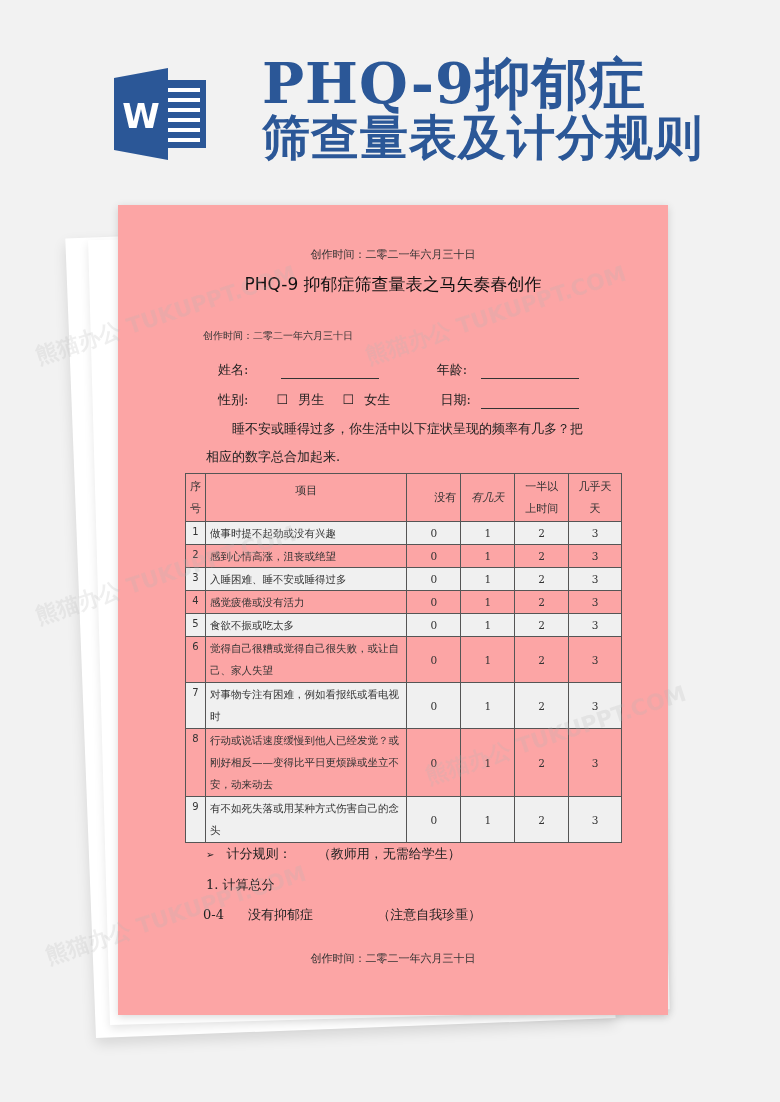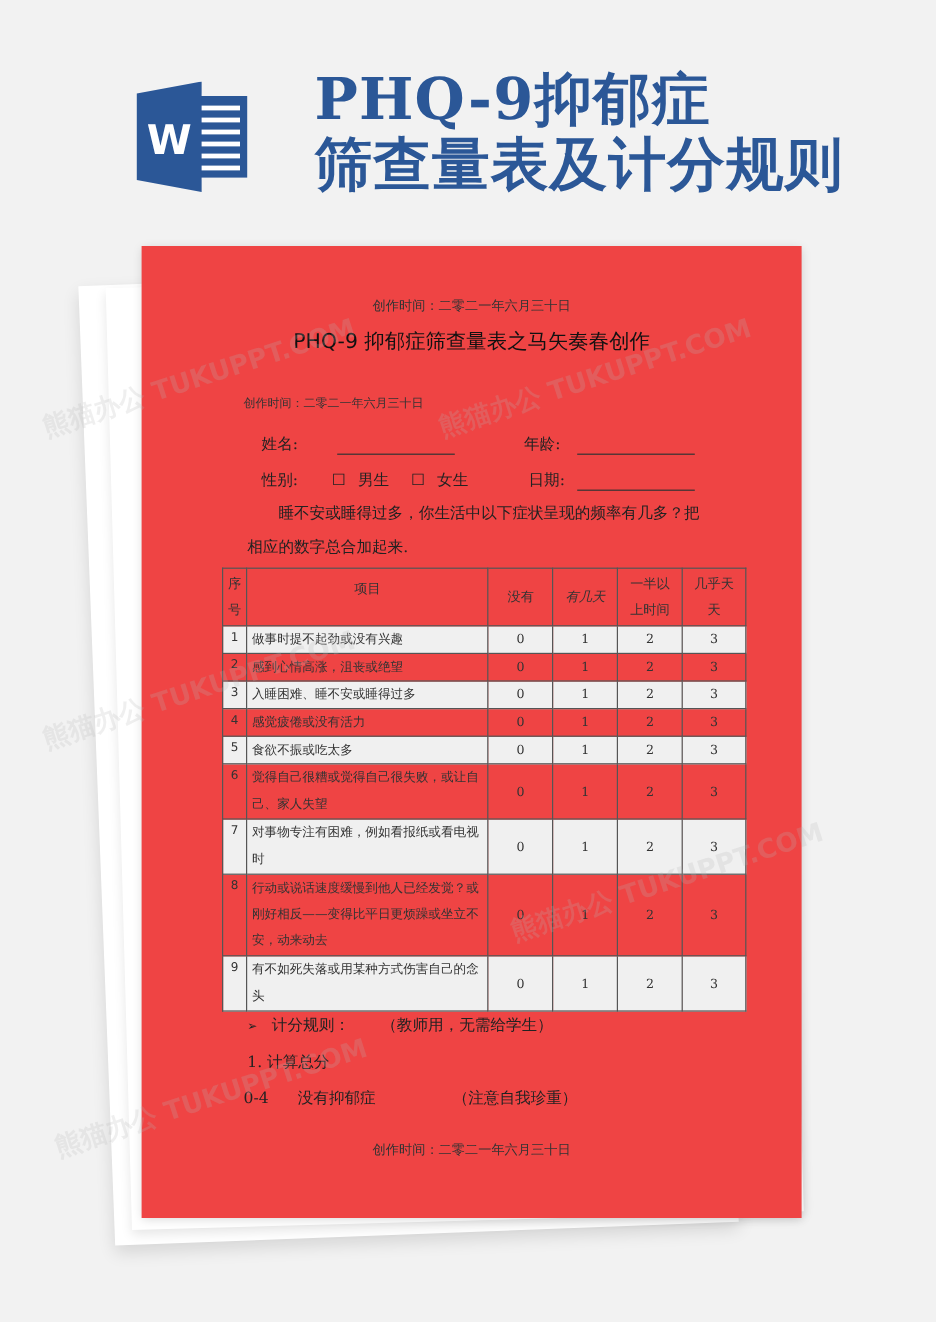--- a/index.html
+++ b/index.html
@@ -13,41 +13,41 @@
   .word-icon {
     position: absolute; left: 108px; top: 68px; width: 102px; height: 92px;
   }
   .banner-title {
     position: absolute; left: 262px; top: 56px;
     color: #2b5797;
     font-family: "DejaVu Serif", "Liberation Serif", serif;
     font-weight: bold;
     line-height: 54px;
   }
-  .banner-title .l1 { font-size: 48px; display: block; letter-spacing: 1px; }
+  .banner-title .l1 { font-size: 56px; display: block; letter-spacing: 1px; }
   .banner-title .l2 { font-size: 48px; display: block; letter-spacing: 1px; }
 
   
   .page-back {
     position: absolute; left: 96px; top: 238px; width: 520px; height: 800px;
     background: #fff;
     transform: rotate(-2.2deg);
     transform-origin: left bottom;
     box-shadow: 0 6px 14px rgba(0,0,0,0.12);
   }
   .page-back2 {
     position: absolute; left: 110px; top: 240px; width: 560px; height: 785px;
     background: #fff;
     transform: rotate(-1.6deg);
     transform-origin: left bottom;
     box-shadow: 0 4px 10px rgba(0,0,0,0.10);
   }
   .page {
     position: absolute; left: 118px; top: 205px; width: 550px; height: 810px;
-    background: #ef4444;
+    background: #fca5a5;
     box-shadow: 0 2px 8px rgba(0,0,0,0.15);
   }
   .page-content { position: absolute; left: 0; top: 0; width: 100%; height: 100%; color: #222; }
 
   .ct-top { position: absolute; top: 42px; left: 0; width: 100%; text-align: center; font-size: 11px; color: #333; }
   .doc-title { position: absolute; top: 68px; left: 0; width: 100%; text-align: center; font-size: 17px; color: #111; }
   .ct-left { position: absolute; top: 124px; left: 85px; font-size: 10px; color: #333; }
 
   .serif { font-family: "DejaVu Serif", "Liberation Serif", serif; }
   .field-row { position: absolute; left: 100px; font-size: 13px; color: #222; }
@@ -133,21 +133,21 @@
       <div>相应的数字总合加起来.</div>
     </div>
 
     <table class="phq">
       <tbody>
           <tr>
         <th style="width:20px; padding:0;">
           <span>序</span><br><span>号</span>
         </th>
         <th style="width:202px; vertical-align:top; padding-top:6px;">项目</th>
-        <th style="width:54px;">没有</th>
+        <th style="width:54px;text-align:right;">没有</th>
         <th style="width:54px;font-style:italic;">有几天</th>
         <th style="width:54px;">
           <span>一半以</span><br><span>上时间</span>
         </th>
         <th style="width:53px;">
           <span>几乎天</span><br><span>天</span>
         </th>
       </tr>
       <tr class="shaded r1">
         <td class="num">1</td>

